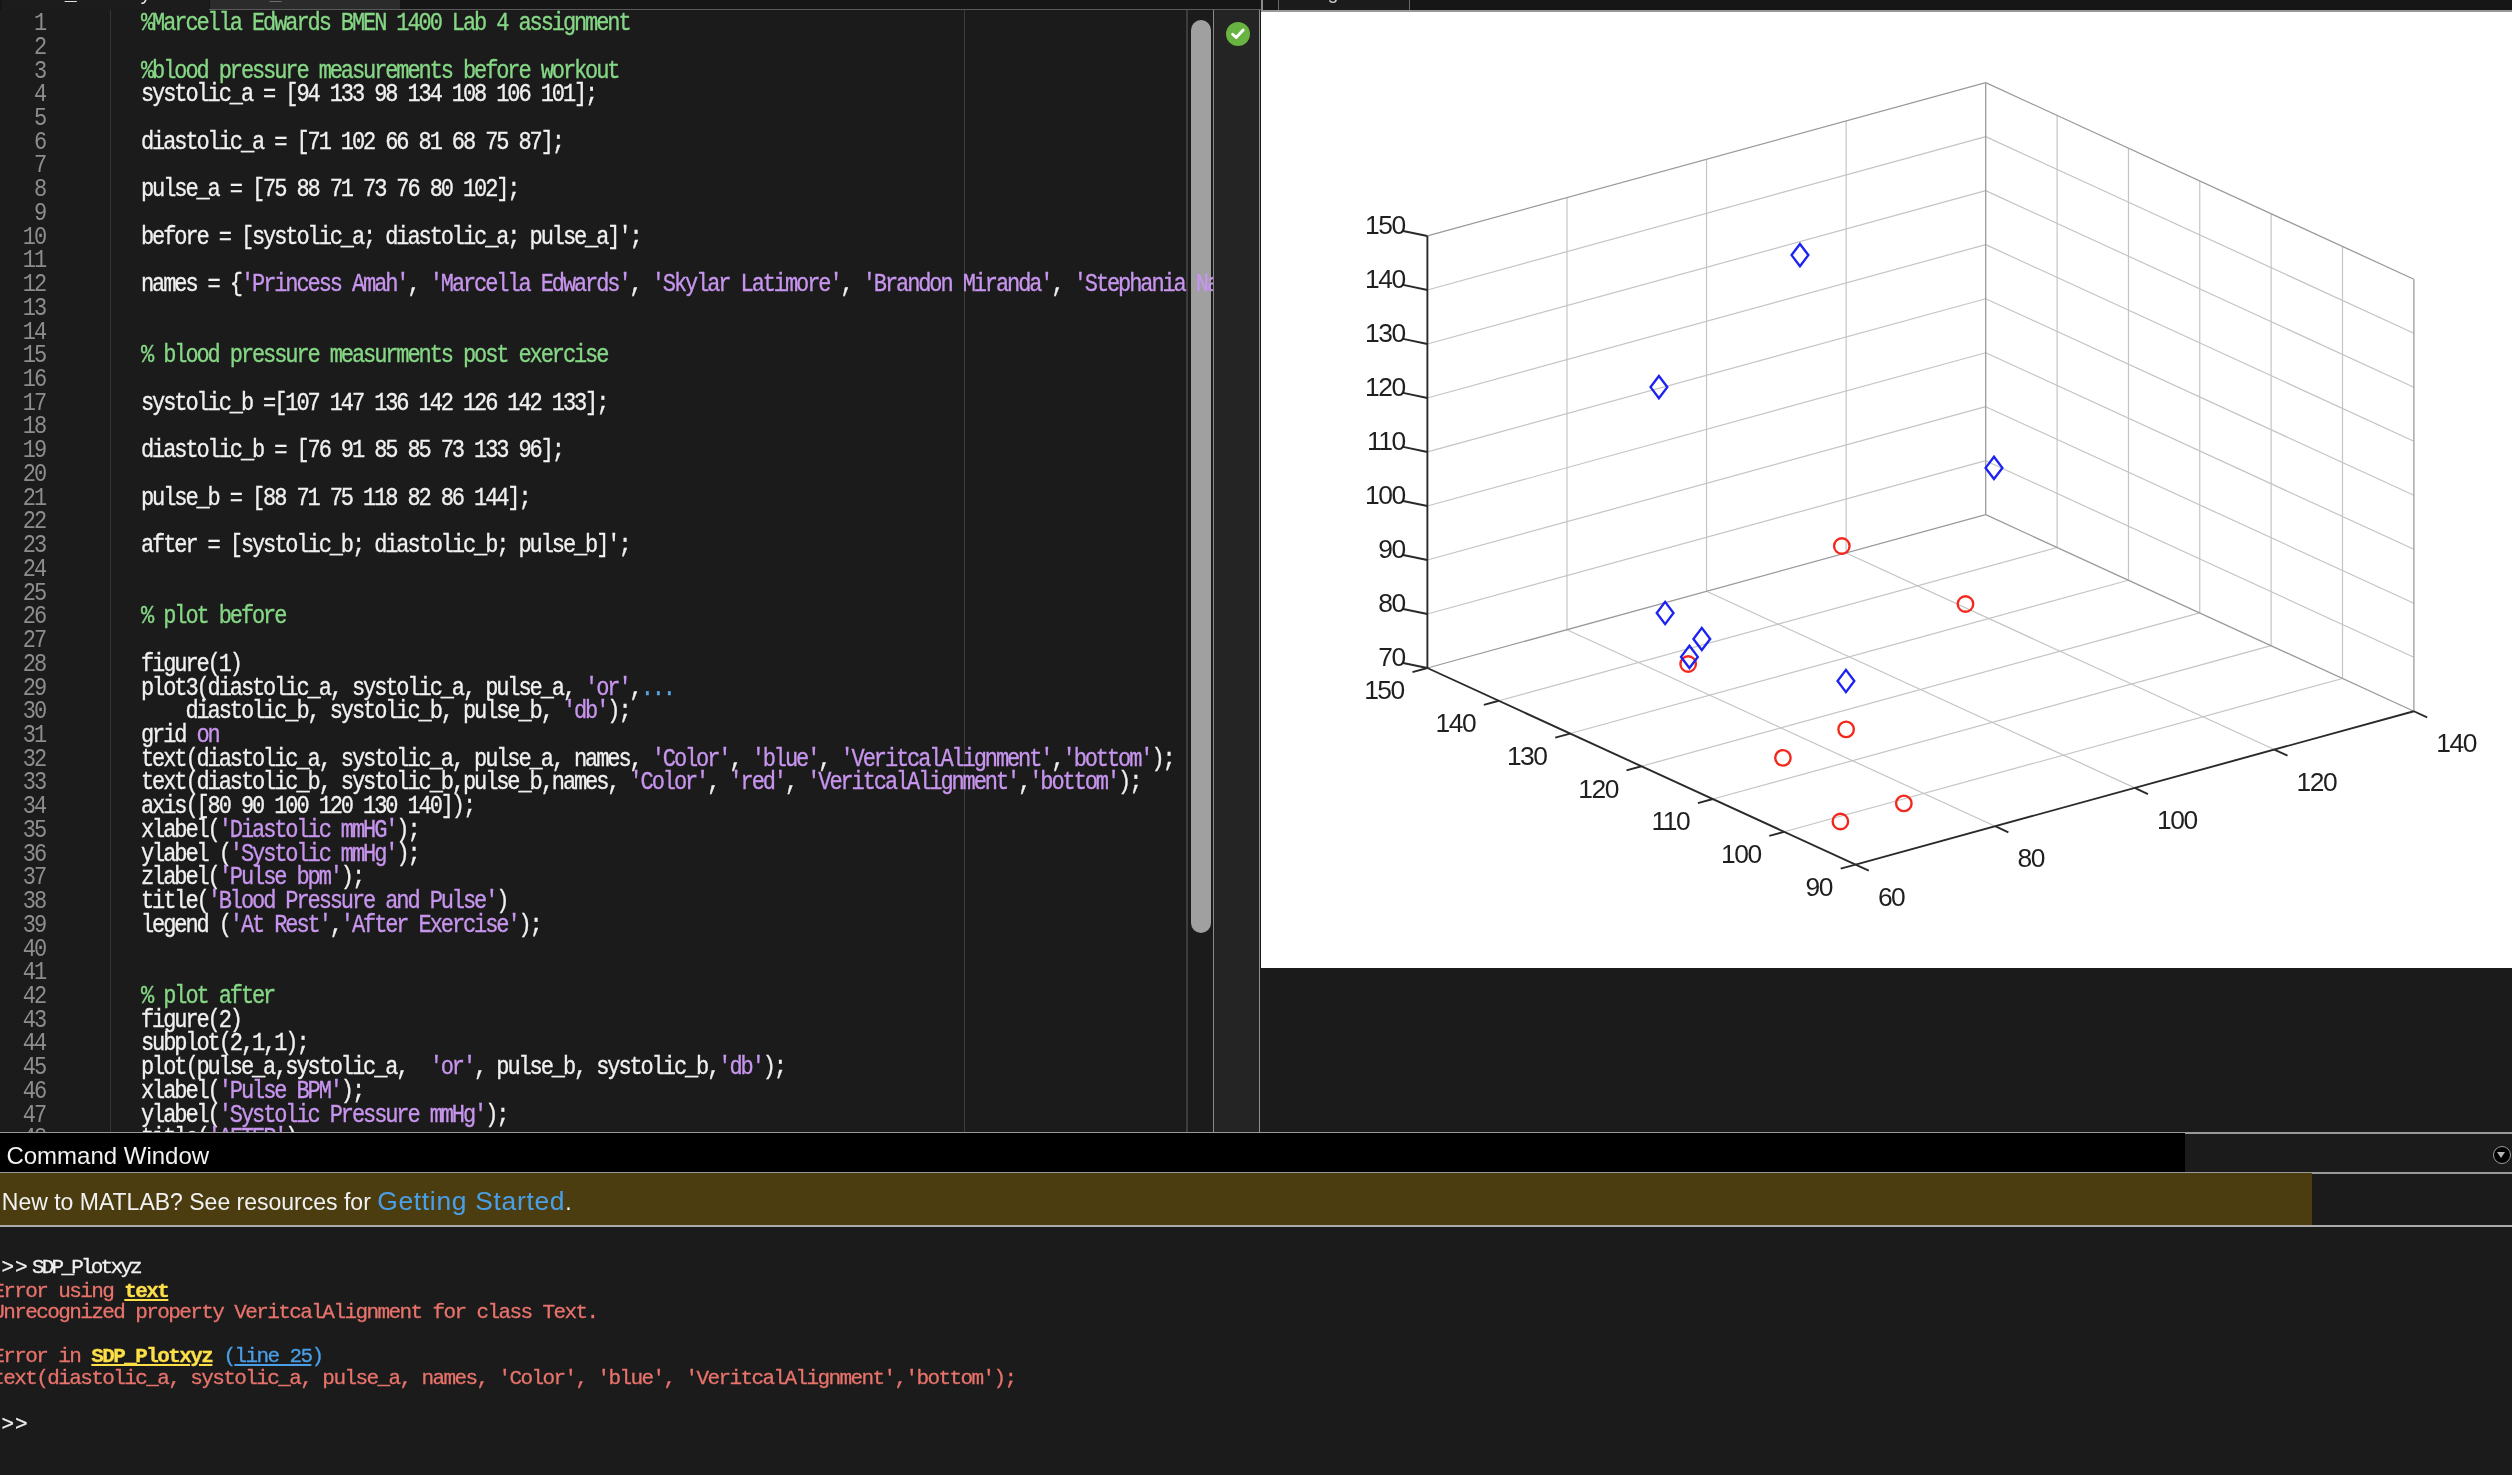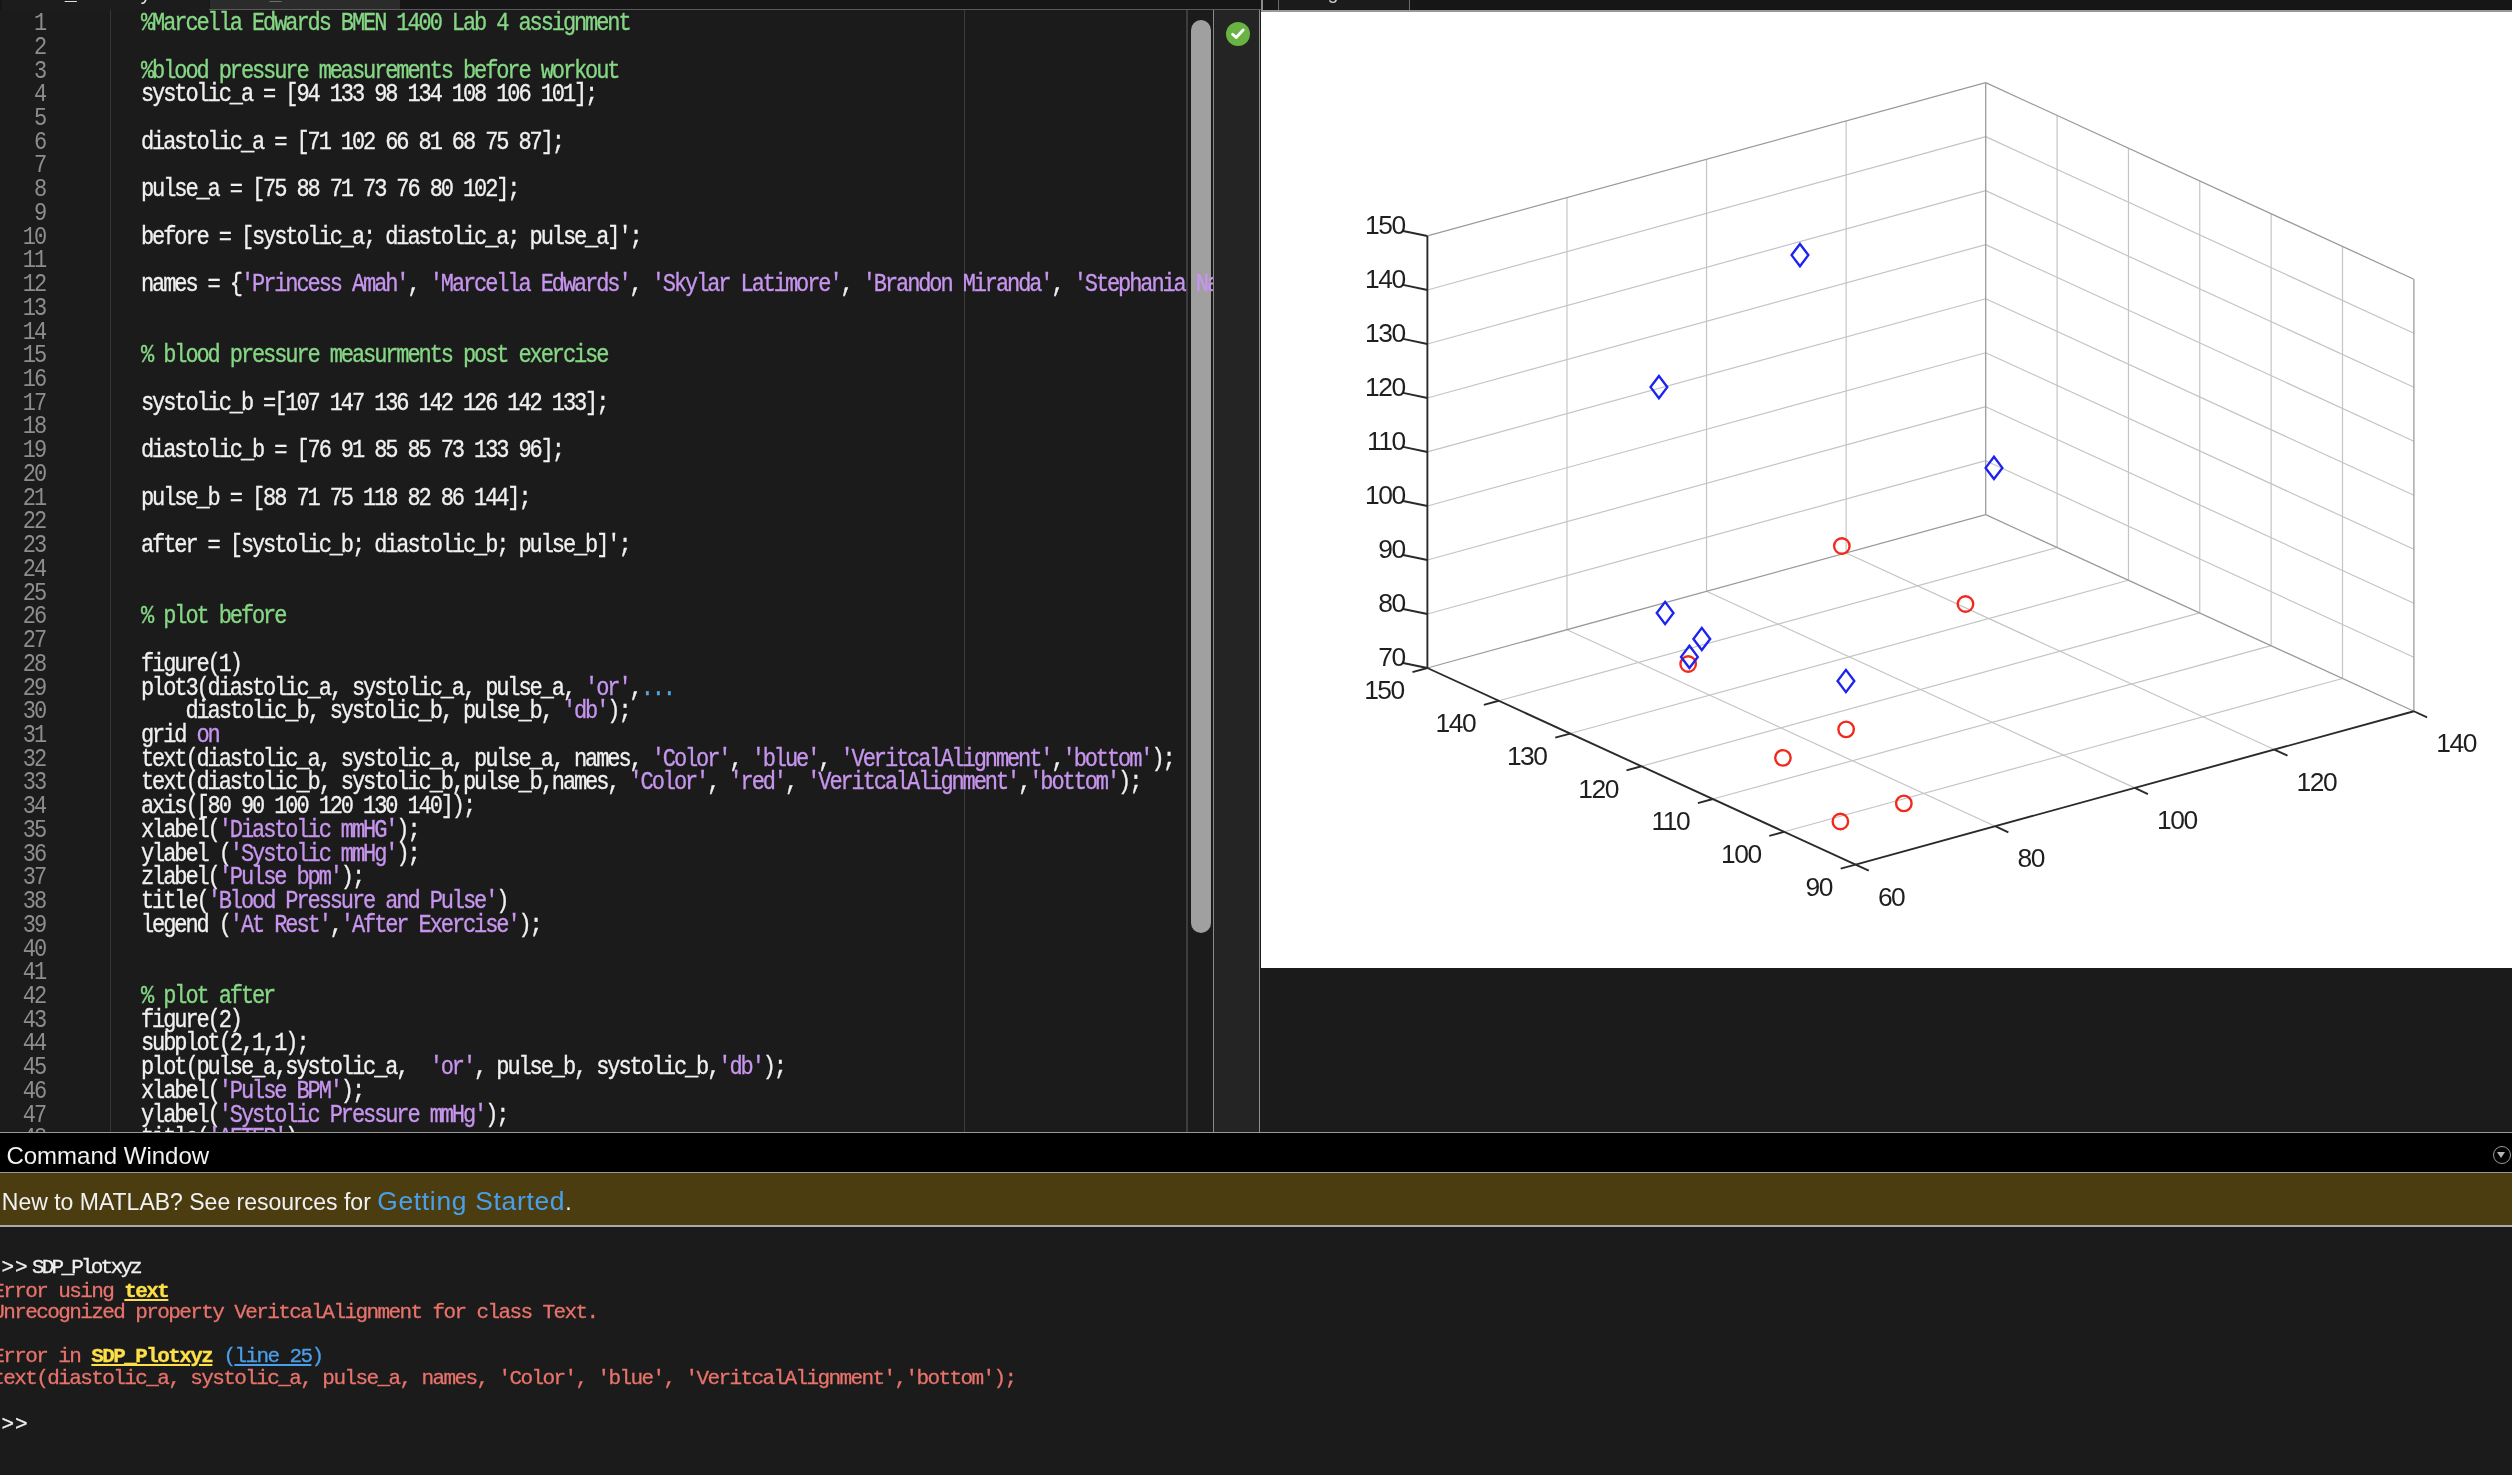--- a/index.html
+++ b/index.html
@@ -32,26 +32,26 @@
 
 #indic { position:absolute; left:1213px; top:10px; width:47px; height:1122px; background:#242424;
   border-left:1.4px solid #8a8a8a; border-right:1.8px solid #8e8e8e; }
 #gcirc { position:absolute; left:1226px; top:22px; width:24px; height:24px; border-radius:12px; background:#68b341; }
 #gcirc svg { position:absolute; left:0; top:0; }
 
 #figtop { position:absolute; left:1261px; top:9.6px; width:1252px; height:2.3px; background:#999; }
 #fig { position:absolute; left:1261px; top:12px; width:1252px; height:956px; background:#ffffff; }
 
 #sep0 { position:absolute; left:0; top:1132px; width:2512px; height:1.5px; background:#9a9a9a; }
-#cwhead { position:absolute; left:0; top:1133px; width:2512px; height:39px; background:#000; }
+#cwhead { position:absolute; left:0; top:1133px; width:2185px; height:39px; background:#000; }
 #cwhead .t { position:absolute; left:6.4px; top:9px; font-size:24px; color:#f2f2f2; }
 #cwicon { position:absolute; left:2493px; top:1146px; width:18px; height:18px; border-radius:50%; border:1.8px solid #9a9a9a; background:#000; }
 #cwicon div { position:absolute; left:2.9px; top:4.6px; width:0; height:0; border-left:4.4px solid transparent; border-right:4.4px solid transparent; border-top:6.4px solid #b5b5b5; }
 #sep1 { position:absolute; left:0; top:1172px; width:2512px; height:1.5px; background:#9a9a9a; }
-#notif { position:absolute; left:0; top:1173px; width:2512px; height:52px; background:#4b3d10; }
+#notif { position:absolute; left:0; top:1173px; width:2312px; height:52px; background:#4b3d10; }
 #notif .t { position:absolute; left:1.8px; top:12.8px; font-size:23px; color:#f2f2f2; }
 #notif .l { color:#4aa0e8; font-size:26.4px; letter-spacing:0.7px; }
 #sep2 { position:absolute; left:0; top:1225px; width:2512px; height:1.5px; background:#ababab; }
 #cwout { position:absolute; left:0; top:1227px; width:2512px; height:249px; background:#1b1b1b; overflow:hidden; }
 .cwl { position:absolute; font-family:"Liberation Mono",monospace; font-size:21px; letter-spacing:-1.6px; white-space:pre; color:#f0f0f0; line-height:22px;margin-top:24px; -webkit-text-stroke:0.3px currentColor; }
 .err { color:#e8736b; }
 .lnk { color:#fde047; font-weight:bold; text-decoration:underline; }
 .lnk2 { color:#4a9fe8; text-decoration:underline; }
 .blu { color:#4a9fe8; }
 </style></head><body>

